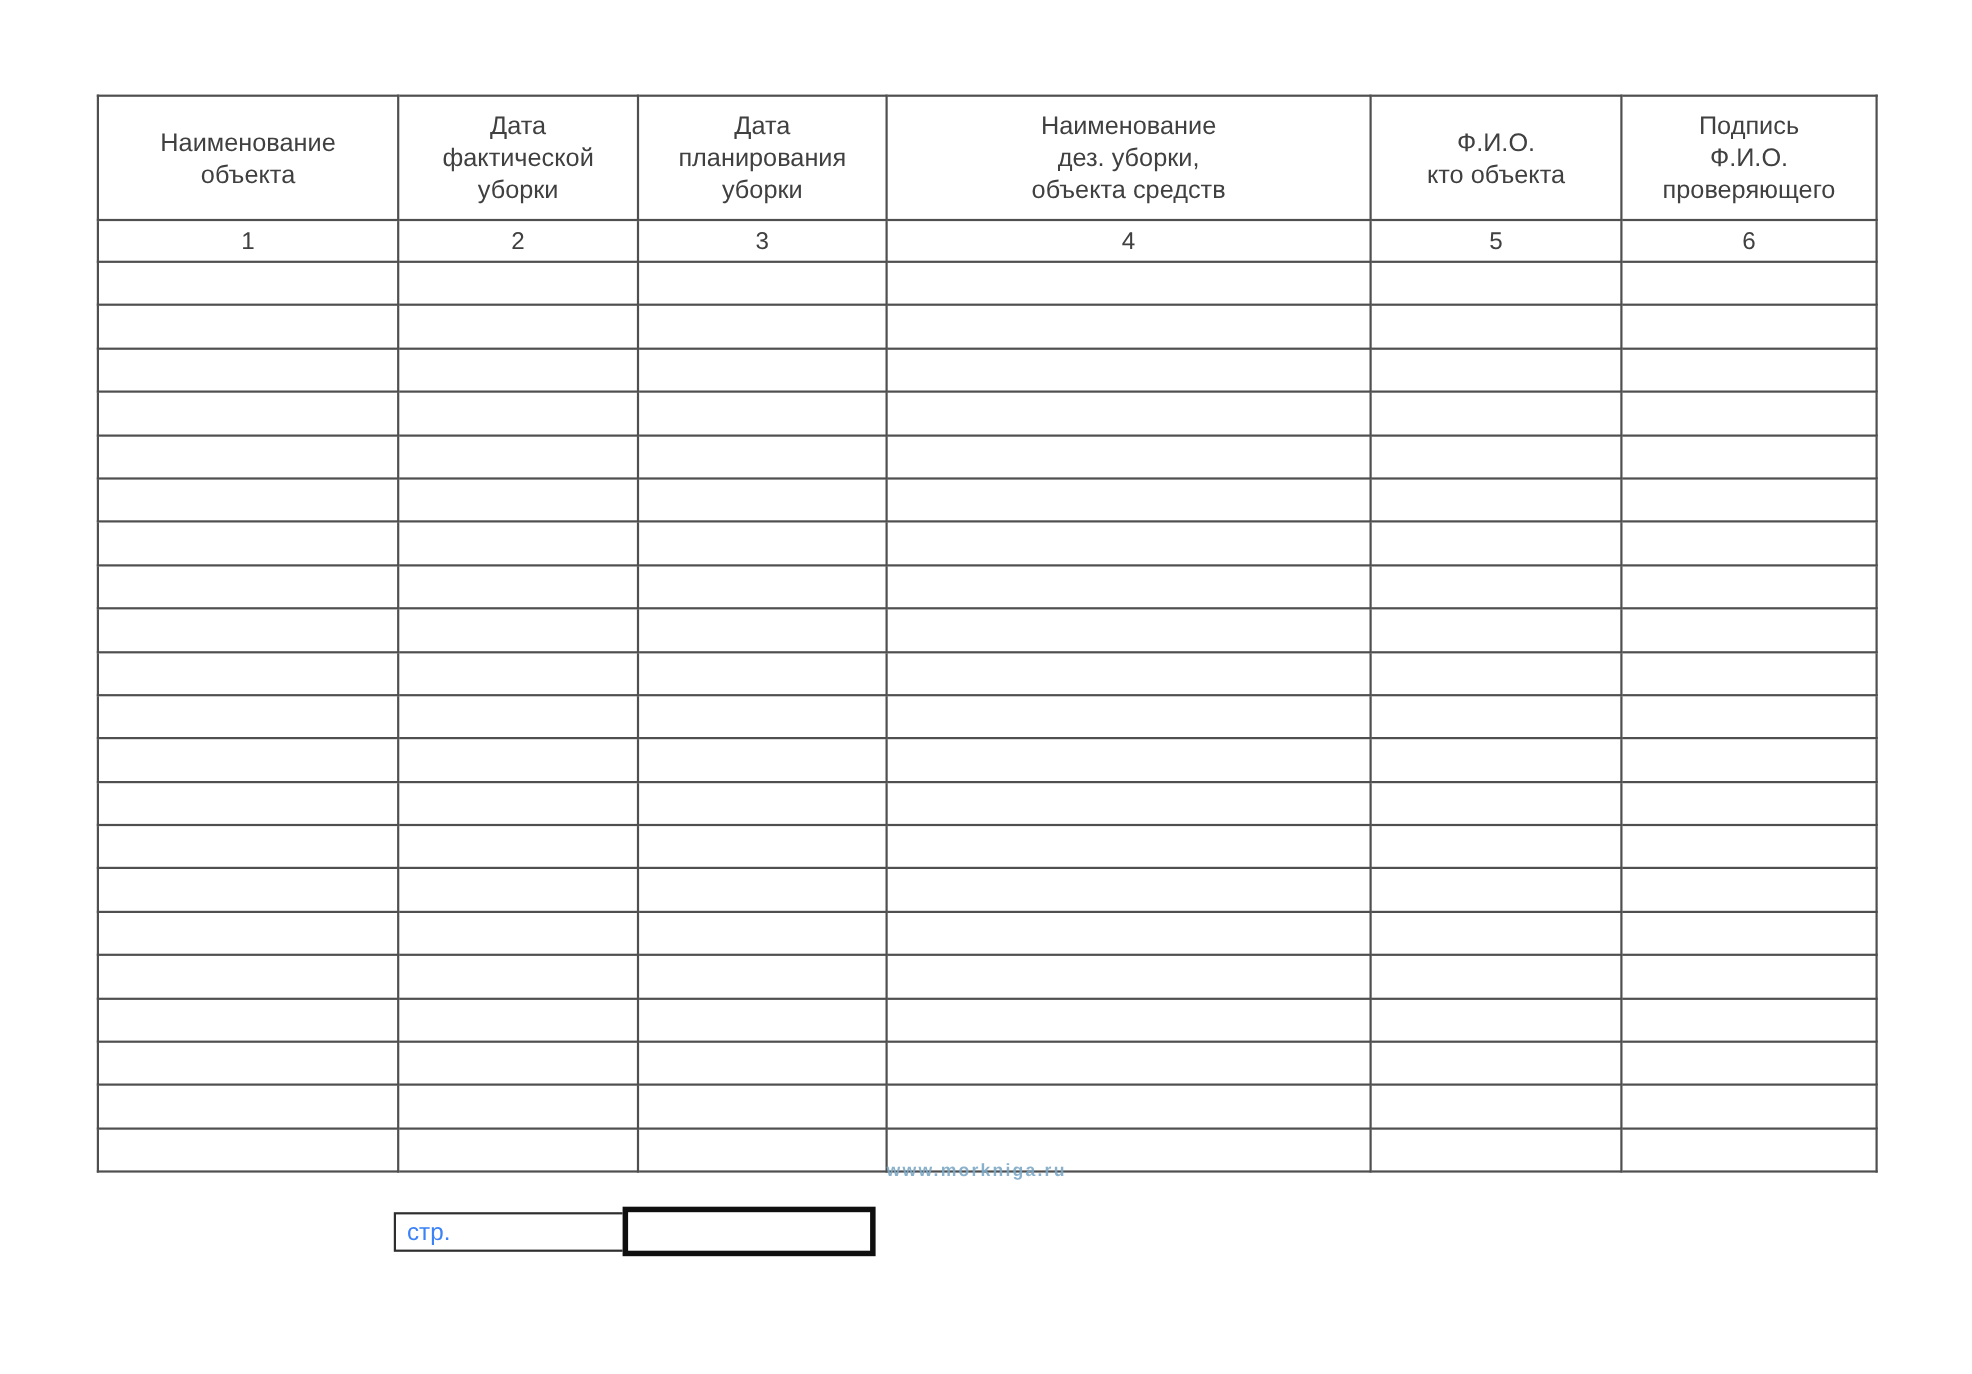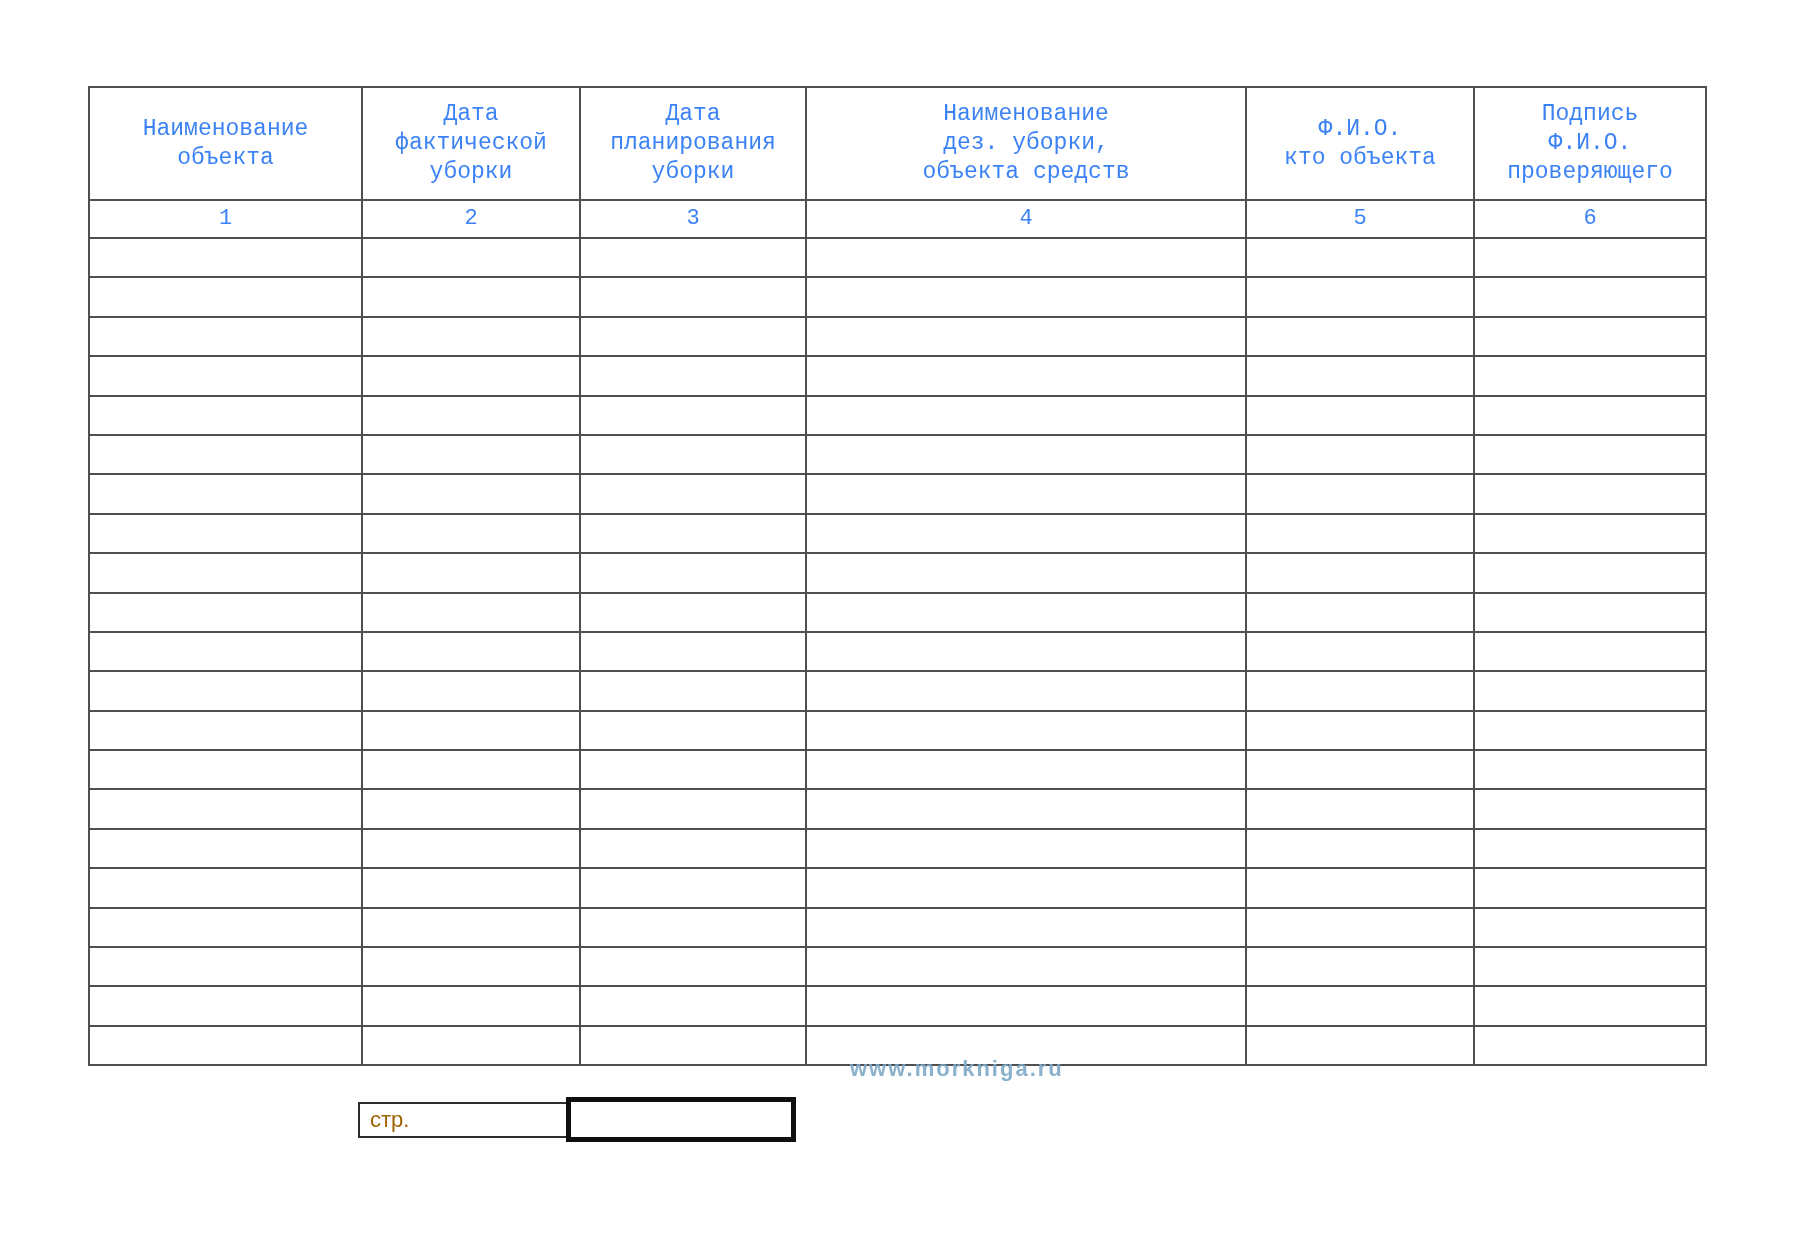--- a/index.html
+++ b/index.html
@@ -16,22 +16,21 @@
     overflow: hidden;
   }
 
   table.log-table {
     position: absolute;
     left: 88px;
     top: 86px;
     width: 1617px;
     border-collapse: collapse;
     table-layout: fixed;
-    color: #3b82f6;
-    font-family: Liberation Mono, monospace;
+    color: #404040;
   }
   table.log-table col.c1 { width: 273px; }
   table.log-table col.c2 { width: 218px; }
   table.log-table col.c3 { width: 226px; }
   table.log-table col.c4 { width: 440px; }
   table.log-table col.c5 { width: 228px; }
   table.log-table col.c6 { width: 232px; }
 
   table.log-table th,
   table.log-table td {
@@ -70,40 +69,40 @@
 
   .page-box {
     position: absolute;
     left: 358px;
     top: 1102px;
     width: 206px;
     height: 32px;
     border: 2px solid #2e2e2e;
     background: #ffffff;
     font-size: 22px;
-    color: #a16207;
+    color: #3b82f6;
     line-height: 32px;
     padding-left: 10px;
     box-sizing: content-box;
   }
   .bold-box {
     position: absolute;
     left: 566px;
     top: 1097px;
     width: 220px;
     height: 35px;
     border: 5px solid #0f0f0f;
     background: #ffffff;
   }
 
   .watermark {
     position: absolute;
-    left: 850px;
+    left: 806px;
     top: 1056px;
-    font-size: 22px;
+    font-size: 16px;
     font-weight: bold;
     letter-spacing: 2px;
     color: #7da9c7;
     opacity: 0.9;
     z-index: 3;
     white-space: nowrap;
   }
 </style>
 </head>
 <body>

